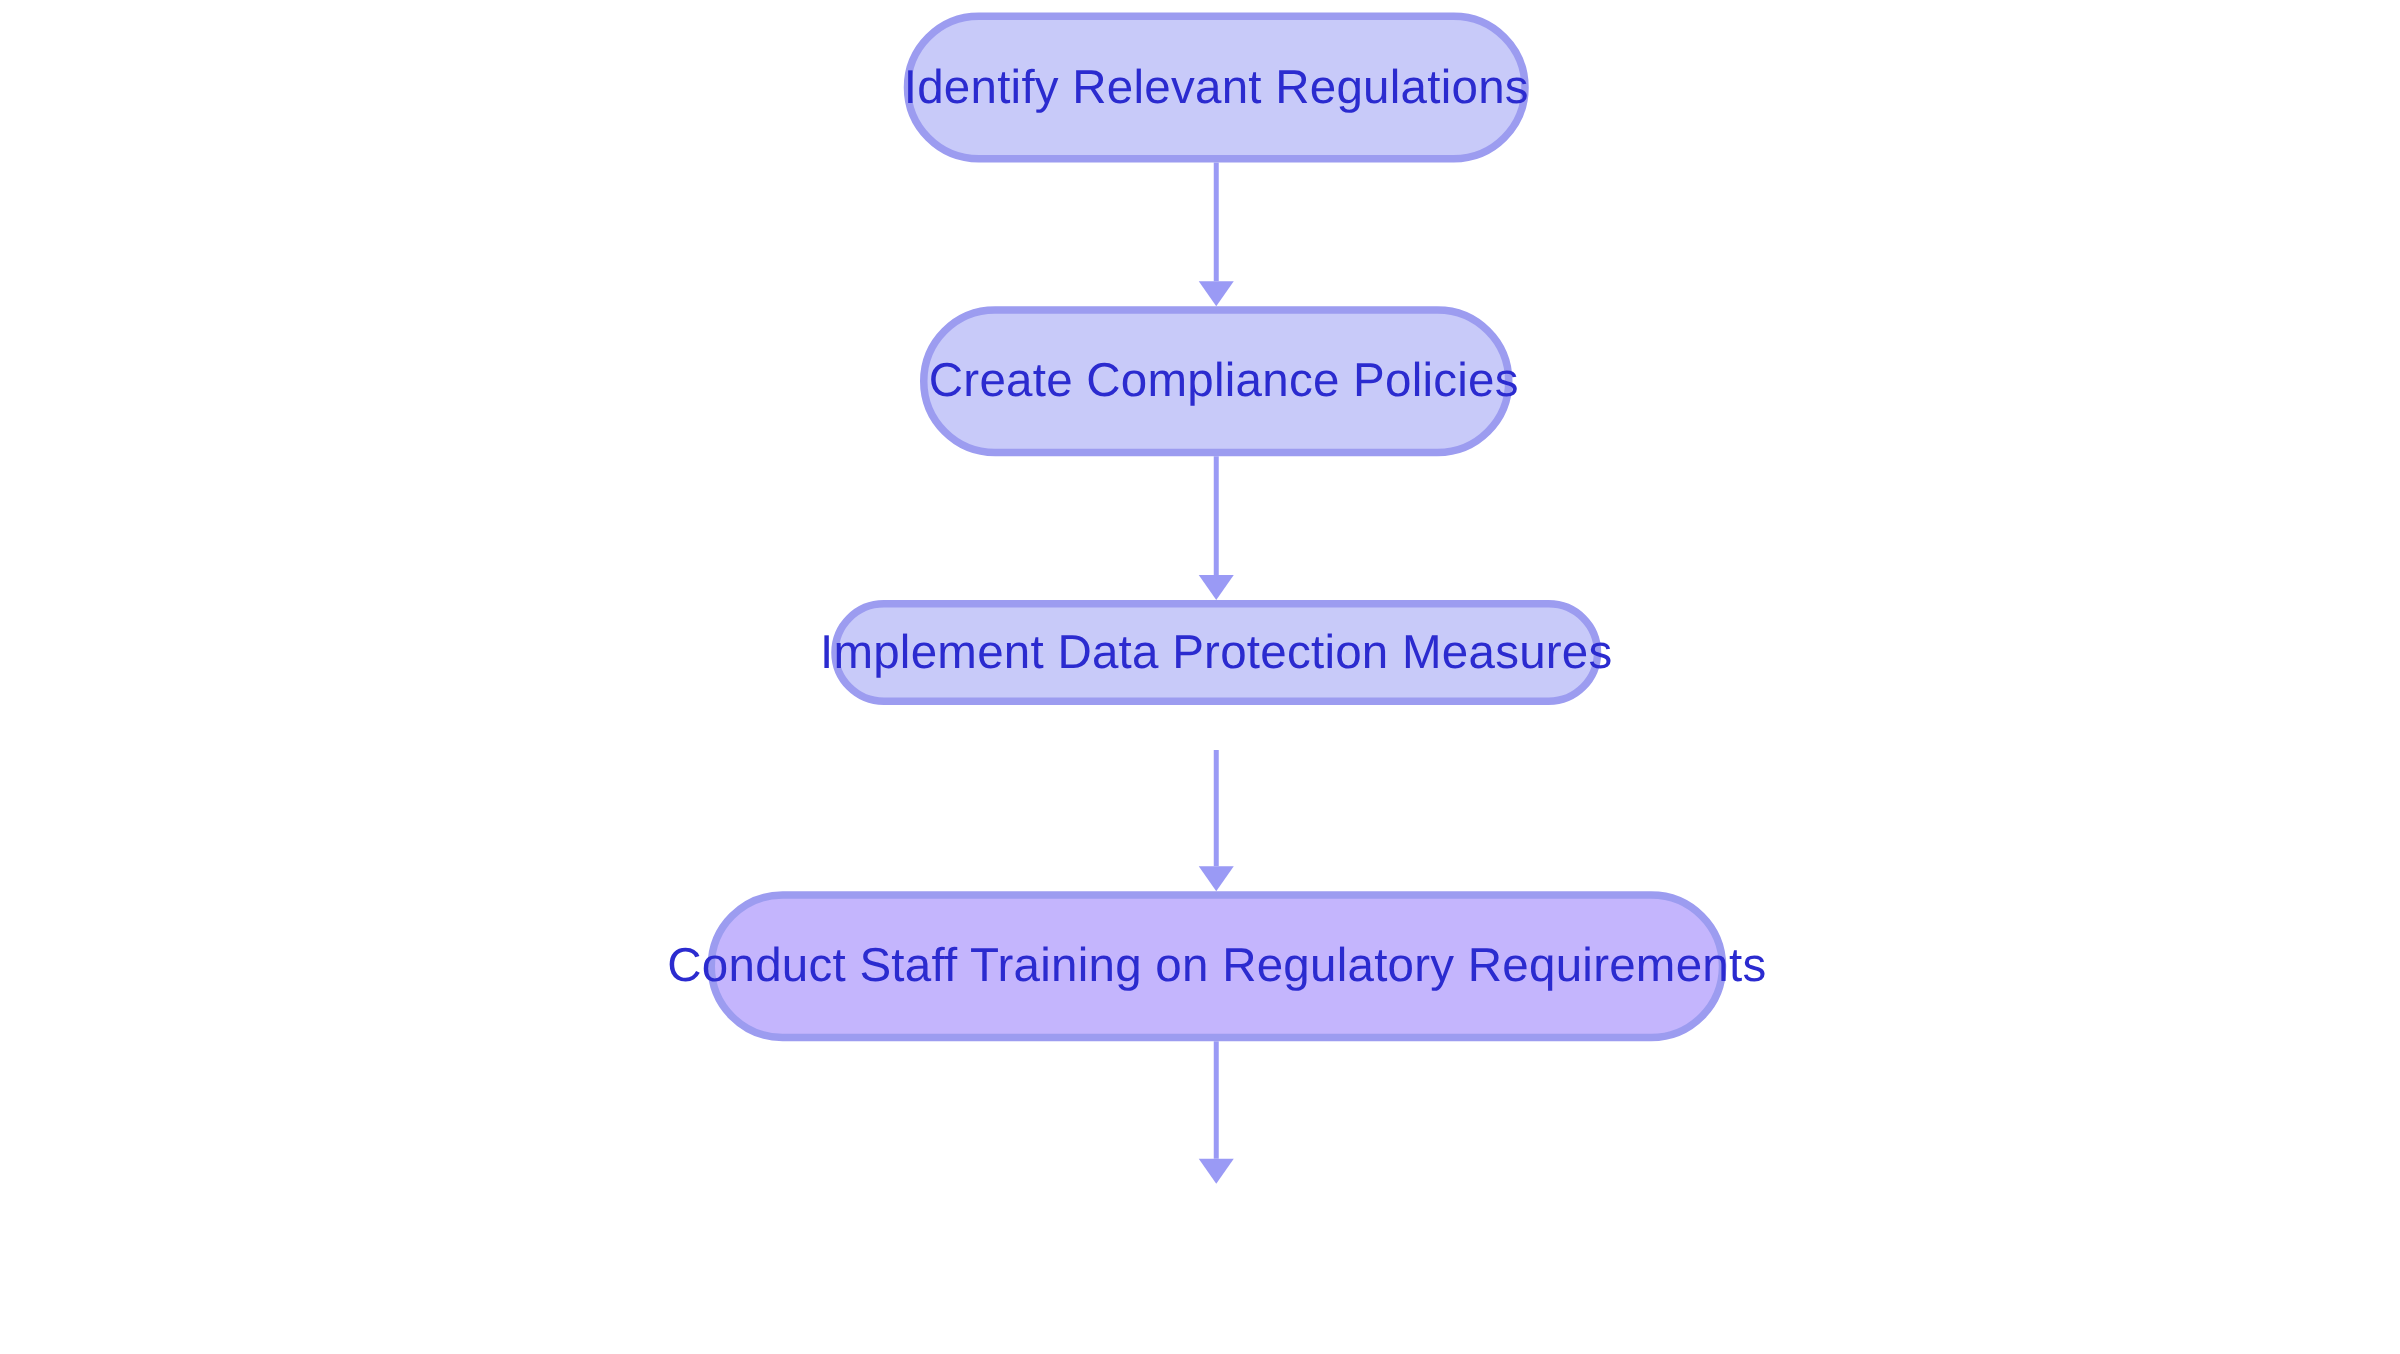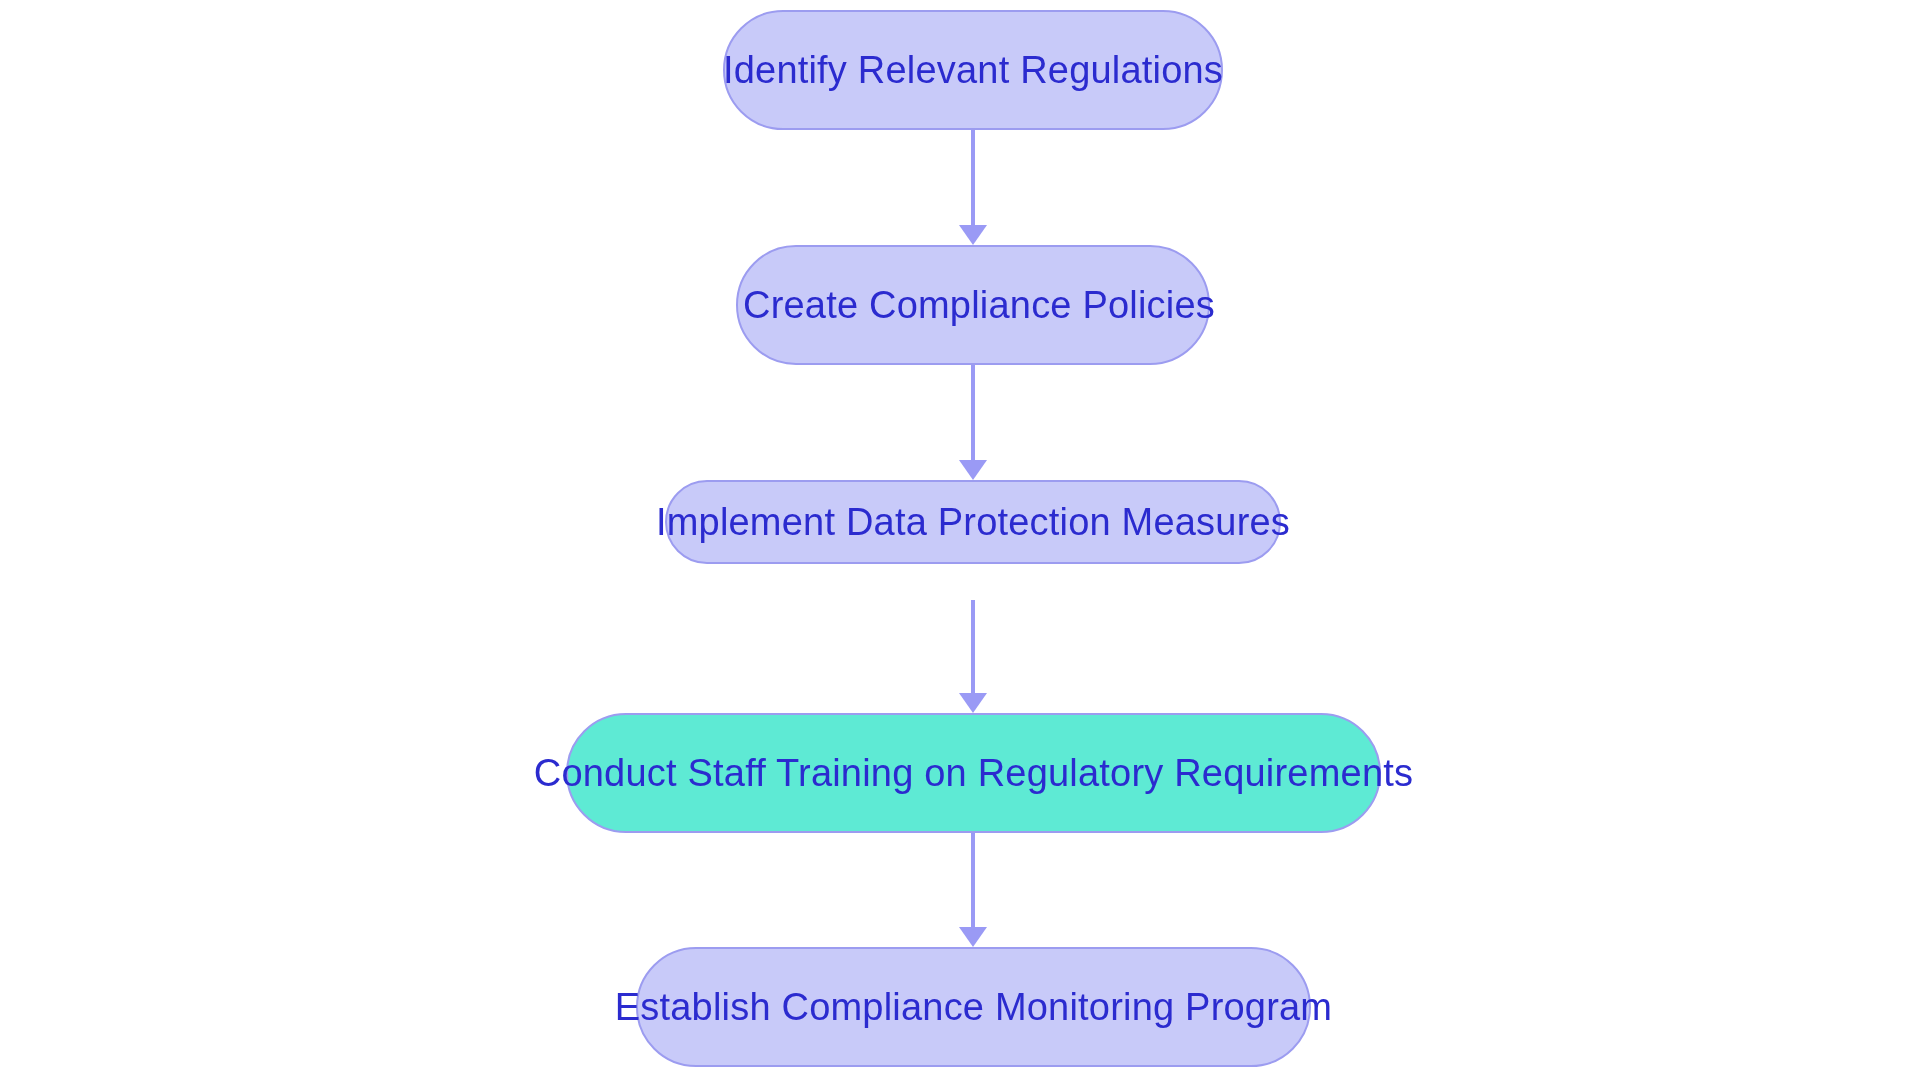--- a/index.html
+++ b/index.html
@@ -22,21 +22,21 @@
     background: #ffffff;
   }
 
   .flow-node {
     position: absolute;
     box-sizing: border-box;
     display: flex;
     align-items: center;
     justify-content: center;
     background: #c8caf9;
-    border: 2px solid #a16207;
+    border: 6px solid #a16207;
     border-radius: 9999px;
     color: #2b2bcf;
     white-space: nowrap;
     user-select: none;
   }
 
   .flow-node .node-label {
     font-size: 38px;
     font-weight: 400;
     letter-spacing: 0.2px;
@@ -91,19 +91,16 @@
     </div>
     <div class="flow-node" style="left: 723px; top: 10px; width: 500px; height: 120px; background: rgb(200, 202, 249); border-color: rgb(156, 156, 240);">
       <span class="node-label" style="color: rgb(43, 43, 207);">Identify Relevant Regulations</span>
     </div>
     <div class="flow-node" style="left: 736px; top: 245px; width: 474px; height: 120px; background: rgb(200, 202, 249); border-color: rgb(156, 156, 240);">
       <span class="node-label" style="color: rgb(43, 43, 207); margin-left: 12px;">Create Compliance Policies</span>
     </div>
     <div class="flow-node" style="left: 665px; top: 480px; width: 616px; height: 84px; background: rgb(200, 202, 249); border-color: rgb(156, 156, 240);">
       <span class="node-label" style="color: rgb(43, 43, 207);">Implement Data Protection Measures</span>
     </div>
-    <div class="flow-node" style="left: 566px; top: 713px; width: 815px; height: 120px; background: #5eead4; border-color: rgb(156, 156, 240);">
+    <div class="flow-node" style="left: 566px; top: 713px; width: 815px; height: 120px; background: #c4b5fd; border-color: rgb(156, 156, 240);">
       <span class="node-label" style="color: rgb(43, 43, 207);">Conduct Staff Training on Regulatory Requirements</span>
-    </div>
-    <div class="flow-node" style="left: 636px; top: 947px; width: 675px; height: 120px; background: rgb(200, 202, 249); border-color: rgb(156, 156, 240);">
-      <span class="node-label" style="color: rgb(43, 43, 207);">Establish Compliance Monitoring Program</span>
     </div>
   </div>
 
 </body></html>

